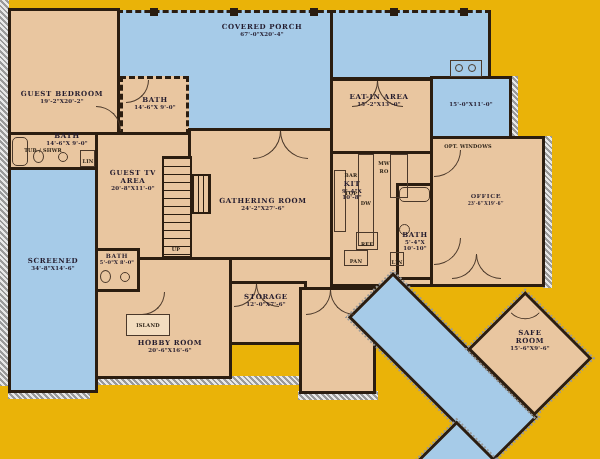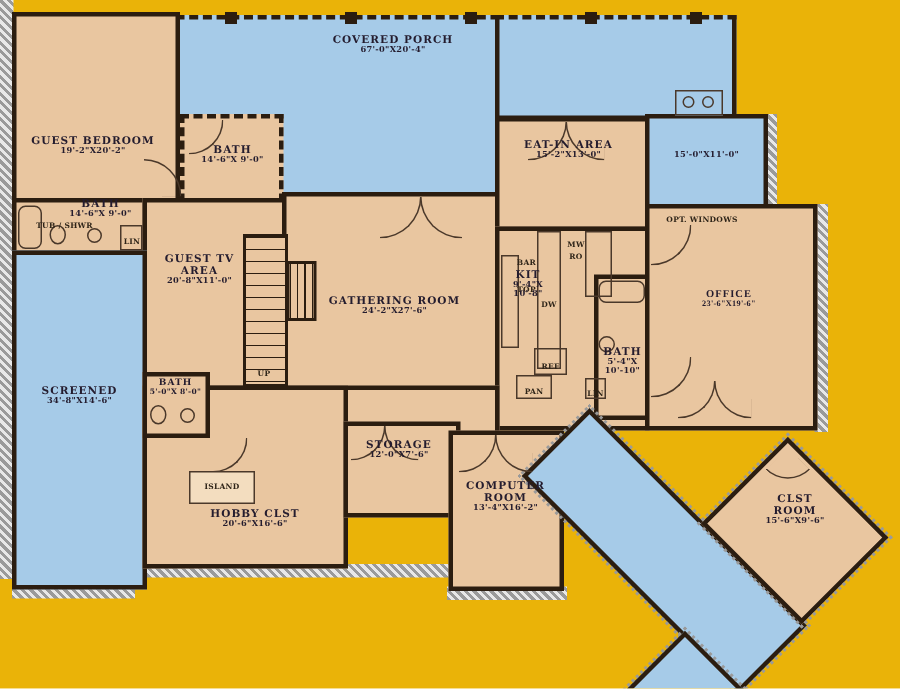--- a/index.html
+++ b/index.html
@@ -181,29 +181,25 @@
   </div>
   <div class="tag" style="left:53px;top:264px;width:80px;">
     <span class="rname">SCREENED</span>
       <span class="rdims">34'-8"X14'-6"</span>
   </div>
   <div class="tag z25" style="left:117px;top:259px;width:36px;">
     <span class="rname" style="font-size:6px;">BATH</span>
       <span class="rdims" style="font-size:5px;">5'-0"X 8'-0"</span>
   </div>
   <div class="tag" style="left:170px;top:346px;width:110px;">
-    <span class="rname">HOBBY CLST</span>
+    <span class="rname">HOBBY ROOM</span>
       <span class="rdims">20'-6"X16'-6"</span>
   </div>
   <div class="tag" style="left:266px;top:300px;width:70px;">
     <span class="rname">STORAGE</span>
       <span class="rdims">12'-0"X7'-6"</span>
   </div>
-  <div class="tag" style="left:337px;top:331px;width:58px;">
-    <span class="rname">COMPUTER ROOM</span>
-      <span class="rdims">13'-4"X16'-2"</span>
-  </div>
   <div class="tag" style="left:530px;top:340px;width:46px;">
-    <span class="rname">CLST ROOM</span>
+    <span class="rname">SAFE ROOM</span>
       <span class="rdims">15'-6"X9'-6"</span>
   </div>
 
 </div>
 
 </body></html>

